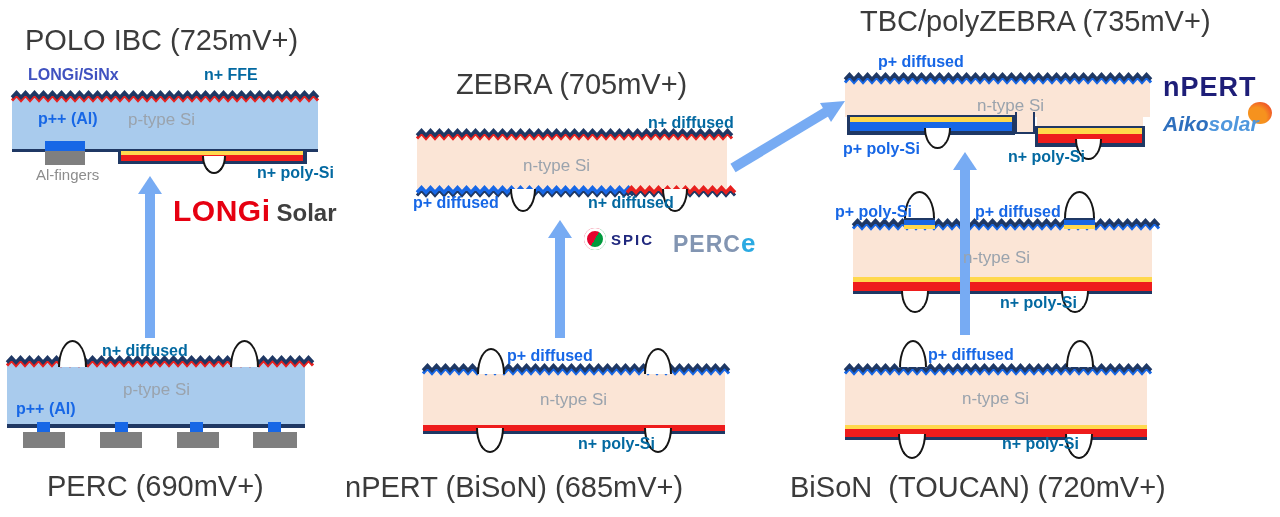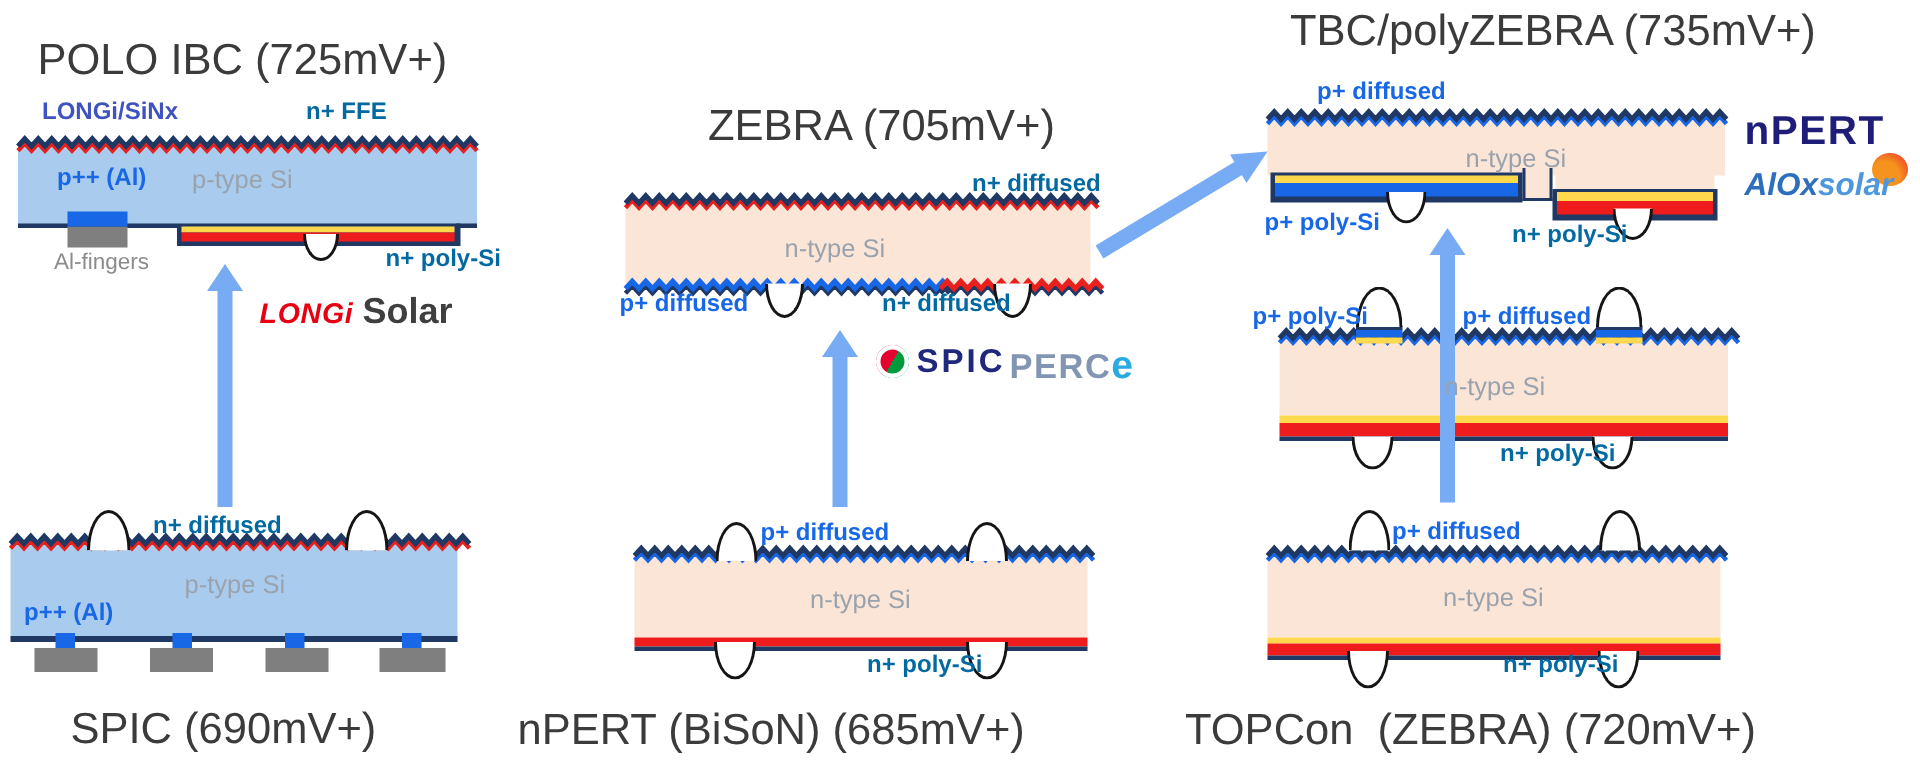--- a/index.html
+++ b/index.html
@@ -23,23 +23,23 @@
   .grayl{background:#7F7F7F;}
   .z2{z-index:2;}.z3{z-index:3;}.z4{z-index:4;}
   svg.tex{position:absolute;z-index:3;overflow:visible;}
   .dome{position:absolute;background:#fff;border:2.5px solid #151515;box-sizing:border-box;z-index:4;}
   .dome.up{border-radius:50% 50% 0 0 / 100% 100% 0 0;border-bottom:none;}
   .dome.down{border-radius:0 0 50% 50% / 0 0 100% 100%;border-top:none;}
   .shaft{position:absolute;width:10px;background:#77ABF3;z-index:5;}
   .ahead{position:absolute;width:0;height:0;border-left:12px solid transparent;
          border-right:12px solid transparent;border-bottom:18px solid #77ABF3;z-index:5;}
   .logo{position:absolute;white-space:nowrap;z-index:6;}
-  .longi-red{color:#E60011;font-weight:800;font-size:19px;letter-spacing:.5px;font-style:italic;}
+  .longi-red{color:#E60011;font-weight:800;font-size:30px;letter-spacing:.5px;}
   .longi-blk{color:#3F3F3F;font-weight:700;font-size:24px;margin-left:6px;}
-  .spic-txt{color:#20287E;font-weight:800;font-size:22px;letter-spacing:2px;vertical-align:middle;}
+  .spic-txt{color:#20287E;font-weight:800;font-size:15px;letter-spacing:2px;vertical-align:middle;}
   .spic-icon{display:inline-block;width:22px;height:22px;border-radius:50%;margin-right:5px;vertical-align:middle;
              background:conic-gradient(from 210deg,#E4032E 0 50%,#009A3D 50% 100%);
              box-shadow:inset 0 0 0 3px #fff;}
   .valo-main{color:#8295B2;font-weight:700;font-size:23px;letter-spacing:1px;}
   .valo-e{color:#2BAAE2;font-weight:800;font-size:26px;}
   .maxeon{color:#1E1E78;font-weight:700;font-size:27px;letter-spacing:1px;}
   .aiko-b{color:#2E6FBD;font-weight:800;font-style:italic;font-size:21px;}
   .aiko-l{color:#4F97DD;font-weight:700;font-style:italic;font-size:21px;}
   .comet{position:absolute;width:24px;height:22px;border-radius:50% 50% 50% 50%;
          background:radial-gradient(circle at 35% 70%,#F6921E 0 45%,#F05A28 75%);z-index:5;}
@@ -92,23 +92,23 @@
   <div class="rect bluel z3" style="left:190px;top:422px;width:13px;height:10px;"></div>
   <div class="rect bluel z3" style="left:268px;top:422px;width:13px;height:10px;"></div>
   <div class="rect grayl z2" style="left:23px;top:432px;width:42px;height:16px;"></div>
   <div class="rect grayl z2" style="left:100px;top:432px;width:42px;height:16px;"></div>
   <div class="rect grayl z2" style="left:177px;top:432px;width:42px;height:16px;"></div>
   <div class="rect grayl z2" style="left:253px;top:432px;width:44px;height:16px;"></div>
 
   <div class="lbl red" style="left:102px;top:342px;">n+ diffused</div>
   <div class="body-lbl" style="left:123px;top:380px;">p-type Si</div>
   <div class="lbl blue" style="left:16px;top:400px;">p++ (Al)</div>
-  <div class="title" style="left:47px;top:470px;">SPIC (690mV+)</div>
-
-  <div class="title" style="left:472px;top:68px;">ZEBRA (705mV+)</div>
+  <div class="title" style="left:47px;top:470px;">PERC (690mV+)</div>
+
+  <div class="title" style="left:456px;top:68px;">ZEBRA (705mV+)</div>
   <div class="lbl red" style="left:648px;top:114px;">n+ diffused</div>
 
   <div class="rect nbody" style="left:417px;top:134px;width:310px;height:56px;"></div>
   <svg class="tex" style="left:417px;top:126px;" width="310" height="14" viewBox="0 0 310 14">
       <path d="M0,12.5 l4.5,-5 l4.5,5 l4.5,-5 l4.5,5 l4.5,-5 l4.5,5 l4.5,-5 l4.5,5 l4.5,-5 l4.5,5 l4.5,-5 l4.5,5 l4.5,-5 l4.5,5 l4.5,-5 l4.5,5 l4.5,-5 l4.5,5 l4.5,-5 l4.5,5 l4.5,-5 l4.5,5 l4.5,-5 l4.5,5 l4.5,-5 l4.5,5 l4.5,-5 l4.5,5 l4.5,-5 l4.5,5 l4.5,-5 l4.5,5 l4.5,-5 l4.5,5 l4.5,-5 l4.5,5 l4.5,-5 l4.5,5 l4.5,-5 l4.5,5 l4.5,-5 l4.5,5 l4.5,-5 l4.5,5 l4.5,-5 l4.5,5 l4.5,-5 l4.5,5 l4.5,-5 l4.5,5 l4.5,-5 l4.5,5 l4.5,-5 l4.5,5 l4.5,-5 l4.5,5 l4.5,-5 l4.5,5 l4.5,-5 l4.5,5 l4.5,-5 l4.5,5 l4.5,-5 l4.5,5 l4.5,-5 l4.5,5 l4.5,-5 l4.5,5 l4.5,-5 l4.5,5" fill="none" stroke="#E8201E" stroke-width="3"></path>
       <path d="M0,9.5 l4.5,-5 l4.5,5 l4.5,-5 l4.5,5 l4.5,-5 l4.5,5 l4.5,-5 l4.5,5 l4.5,-5 l4.5,5 l4.5,-5 l4.5,5 l4.5,-5 l4.5,5 l4.5,-5 l4.5,5 l4.5,-5 l4.5,5 l4.5,-5 l4.5,5 l4.5,-5 l4.5,5 l4.5,-5 l4.5,5 l4.5,-5 l4.5,5 l4.5,-5 l4.5,5 l4.5,-5 l4.5,5 l4.5,-5 l4.5,5 l4.5,-5 l4.5,5 l4.5,-5 l4.5,5 l4.5,-5 l4.5,5 l4.5,-5 l4.5,5 l4.5,-5 l4.5,5 l4.5,-5 l4.5,5 l4.5,-5 l4.5,5 l4.5,-5 l4.5,5 l4.5,-5 l4.5,5 l4.5,-5 l4.5,5 l4.5,-5 l4.5,5 l4.5,-5 l4.5,5 l4.5,-5 l4.5,5 l4.5,-5 l4.5,5 l4.5,-5 l4.5,5 l4.5,-5 l4.5,5 l4.5,-5 l4.5,5 l4.5,-5 l4.5,5 l4.5,-5 l4.5,5" fill="none" stroke="#1F3864" stroke-width="3.4"></path>
     </svg>
   <svg class="tex" style="left:417px;top:183px;" width="210" height="14" viewBox="0 0 210 14">
       <path d="M0,12.5 l4.5,-5 l4.5,5 l4.5,-5 l4.5,5 l4.5,-5 l4.5,5 l4.5,-5 l4.5,5 l4.5,-5 l4.5,5 l4.5,-5 l4.5,5 l4.5,-5 l4.5,5 l4.5,-5 l4.5,5 l4.5,-5 l4.5,5 l4.5,-5 l4.5,5 l4.5,-5 l4.5,5 l4.5,-5 l4.5,5 l4.5,-5 l4.5,5 l4.5,-5 l4.5,5 l4.5,-5 l4.5,5 l4.5,-5 l4.5,5 l4.5,-5 l4.5,5 l4.5,-5 l4.5,5 l4.5,-5 l4.5,5 l4.5,-5 l4.5,5 l4.5,-5 l4.5,5 l4.5,-5 l4.5,5 l4.5,-5 l4.5,5 l4.5,-5 l4.5,5" fill="none" stroke="#1F3864" stroke-width="3"></path>
       <path d="M0,9.5 l4.5,-5 l4.5,5 l4.5,-5 l4.5,5 l4.5,-5 l4.5,5 l4.5,-5 l4.5,5 l4.5,-5 l4.5,5 l4.5,-5 l4.5,5 l4.5,-5 l4.5,5 l4.5,-5 l4.5,5 l4.5,-5 l4.5,5 l4.5,-5 l4.5,5 l4.5,-5 l4.5,5 l4.5,-5 l4.5,5 l4.5,-5 l4.5,5 l4.5,-5 l4.5,5 l4.5,-5 l4.5,5 l4.5,-5 l4.5,5 l4.5,-5 l4.5,5 l4.5,-5 l4.5,5 l4.5,-5 l4.5,5 l4.5,-5 l4.5,5 l4.5,-5 l4.5,5 l4.5,-5 l4.5,5 l4.5,-5 l4.5,5 l4.5,-5 l4.5,5" fill="none" stroke="#1767E6" stroke-width="3.4"></path>
@@ -178,21 +178,21 @@
   <div class="rect redl z3" style="left:1038px;top:134px;width:104px;height:9px;"></div>
   <div class="dome down" style="left:1075px;top:139px;width:27px;height:21px;"></div>
 
   <div class="body-lbl" style="left:977px;top:96px;">n-type Si</div>
   <div class="lbl blue" style="left:843px;top:140px;">p+ poly-Si</div>
   <div class="lbl red" style="left:1008px;top:148px;">n+ poly-Si</div>
 
   <div class="logo maxeon" style="left:1163px;top:72px;">nPERT</div>
   <div class="comet" style="left:1248px;top:102px;"></div>
   <div class="logo" style="left:1163px;top:112px;">
-    <span class="aiko-b">AlOx</span><span class="aiko-l">solar</span>
+    <span class="aiko-b">Aiko</span><span class="aiko-l">solar</span>
   </div>
 
   <div class="ahead" style="left:953px;top:152px;"></div>
   <div class="shaft" style="left:960px;top:169px;height:166px;"></div>
 
   <div class="rect nbody" style="left:853px;top:224px;width:299px;height:53px;"></div>
   <svg class="tex" style="left:853px;top:216px;" width="299" height="14" viewBox="0 0 299 14">
       <path d="M0,12.5 l4.5,-5 l4.5,5 l4.5,-5 l4.5,5 l4.5,-5 l4.5,5 l4.5,-5 l4.5,5 l4.5,-5 l4.5,5 l4.5,-5 l4.5,5 l4.5,-5 l4.5,5 l4.5,-5 l4.5,5 l4.5,-5 l4.5,5 l4.5,-5 l4.5,5 l4.5,-5 l4.5,5 l4.5,-5 l4.5,5 l4.5,-5 l4.5,5 l4.5,-5 l4.5,5 l4.5,-5 l4.5,5 l4.5,-5 l4.5,5 l4.5,-5 l4.5,5 l4.5,-5 l4.5,5 l4.5,-5 l4.5,5 l4.5,-5 l4.5,5 l4.5,-5 l4.5,5 l4.5,-5 l4.5,5 l4.5,-5 l4.5,5 l4.5,-5 l4.5,5 l4.5,-5 l4.5,5 l4.5,-5 l4.5,5 l4.5,-5 l4.5,5 l4.5,-5 l4.5,5 l4.5,-5 l4.5,5 l4.5,-5 l4.5,5 l4.5,-5 l4.5,5 l4.5,-5 l4.5,5 l4.5,-5 l4.5,5 l4.5,-5 l4.5,5" fill="none" stroke="#1767E6" stroke-width="3"></path>
       <path d="M0,9.5 l4.5,-5 l4.5,5 l4.5,-5 l4.5,5 l4.5,-5 l4.5,5 l4.5,-5 l4.5,5 l4.5,-5 l4.5,5 l4.5,-5 l4.5,5 l4.5,-5 l4.5,5 l4.5,-5 l4.5,5 l4.5,-5 l4.5,5 l4.5,-5 l4.5,5 l4.5,-5 l4.5,5 l4.5,-5 l4.5,5 l4.5,-5 l4.5,5 l4.5,-5 l4.5,5 l4.5,-5 l4.5,5 l4.5,-5 l4.5,5 l4.5,-5 l4.5,5 l4.5,-5 l4.5,5 l4.5,-5 l4.5,5 l4.5,-5 l4.5,5 l4.5,-5 l4.5,5 l4.5,-5 l4.5,5 l4.5,-5 l4.5,5 l4.5,-5 l4.5,5 l4.5,-5 l4.5,5 l4.5,-5 l4.5,5 l4.5,-5 l4.5,5 l4.5,-5 l4.5,5 l4.5,-5 l4.5,5 l4.5,-5 l4.5,5 l4.5,-5 l4.5,5 l4.5,-5 l4.5,5 l4.5,-5 l4.5,5 l4.5,-5 l4.5,5" fill="none" stroke="#1F3864" stroke-width="3.4"></path>
     </svg>
@@ -226,15 +226,15 @@
   <div class="dome up" style="left:1066px;top:340px;width:28px;height:27px;"></div>
   <div class="rect yell z2" style="left:845px;top:425px;width:302px;height:4px;"></div>
   <div class="rect redl z2" style="left:845px;top:429px;width:302px;height:8px;"></div>
   <div class="rect navy z2" style="left:845px;top:437px;width:302px;height:3px;"></div>
   <div class="dome down" style="left:898px;top:434px;width:28px;height:25px;"></div>
   <div class="dome down" style="left:1065px;top:434px;width:28px;height:25px;"></div>
 
   <div class="lbl blue" style="left:928px;top:346px;">p+ diffused</div>
   <div class="body-lbl" style="left:962px;top:389px;">n-type Si</div>
   <div class="lbl red" style="left:1002px;top:435px;">n+ poly-Si</div>
-  <div class="title" style="left:790px;top:471px;">TOPCon  (ZEBRA) (720mV+)</div>
+  <div class="title" style="left:790px;top:471px;">BiSoN  (TOUCAN) (720mV+)</div>
 
 </div>
 
 </body></html>

